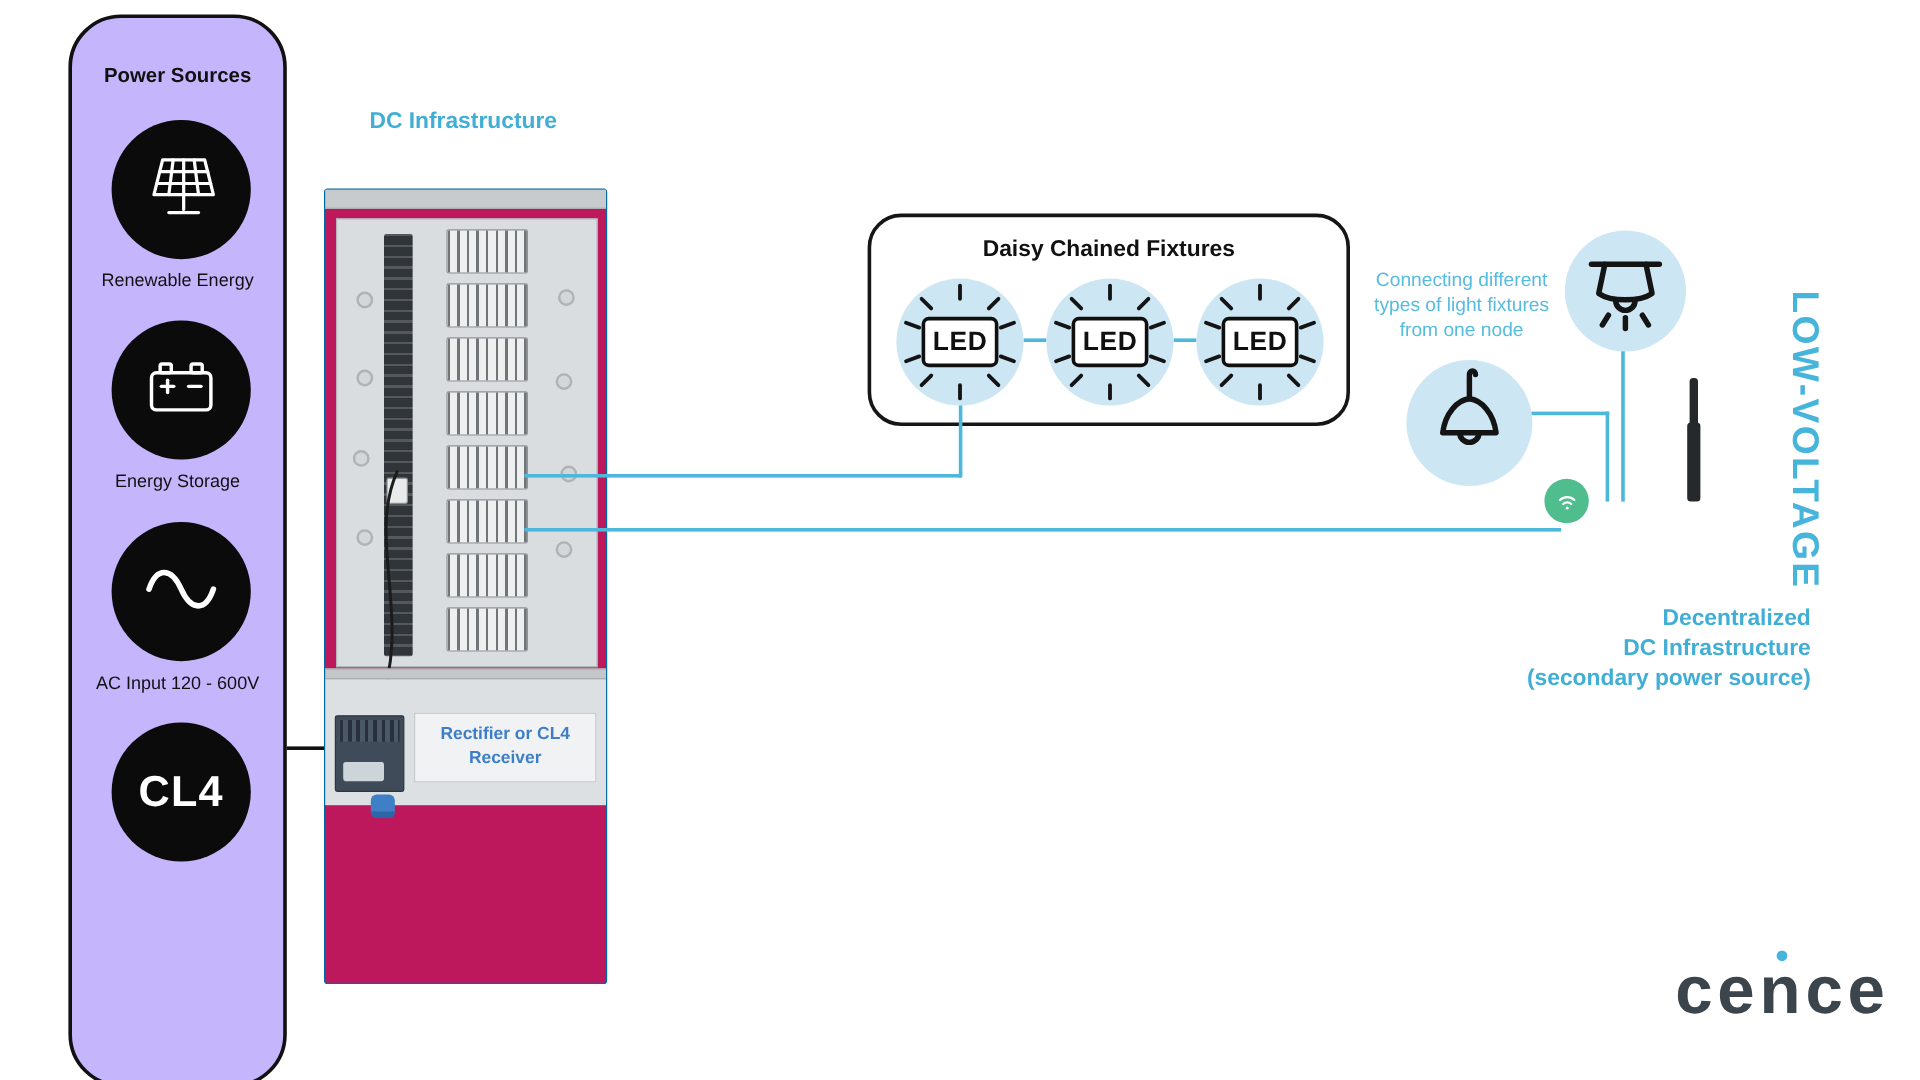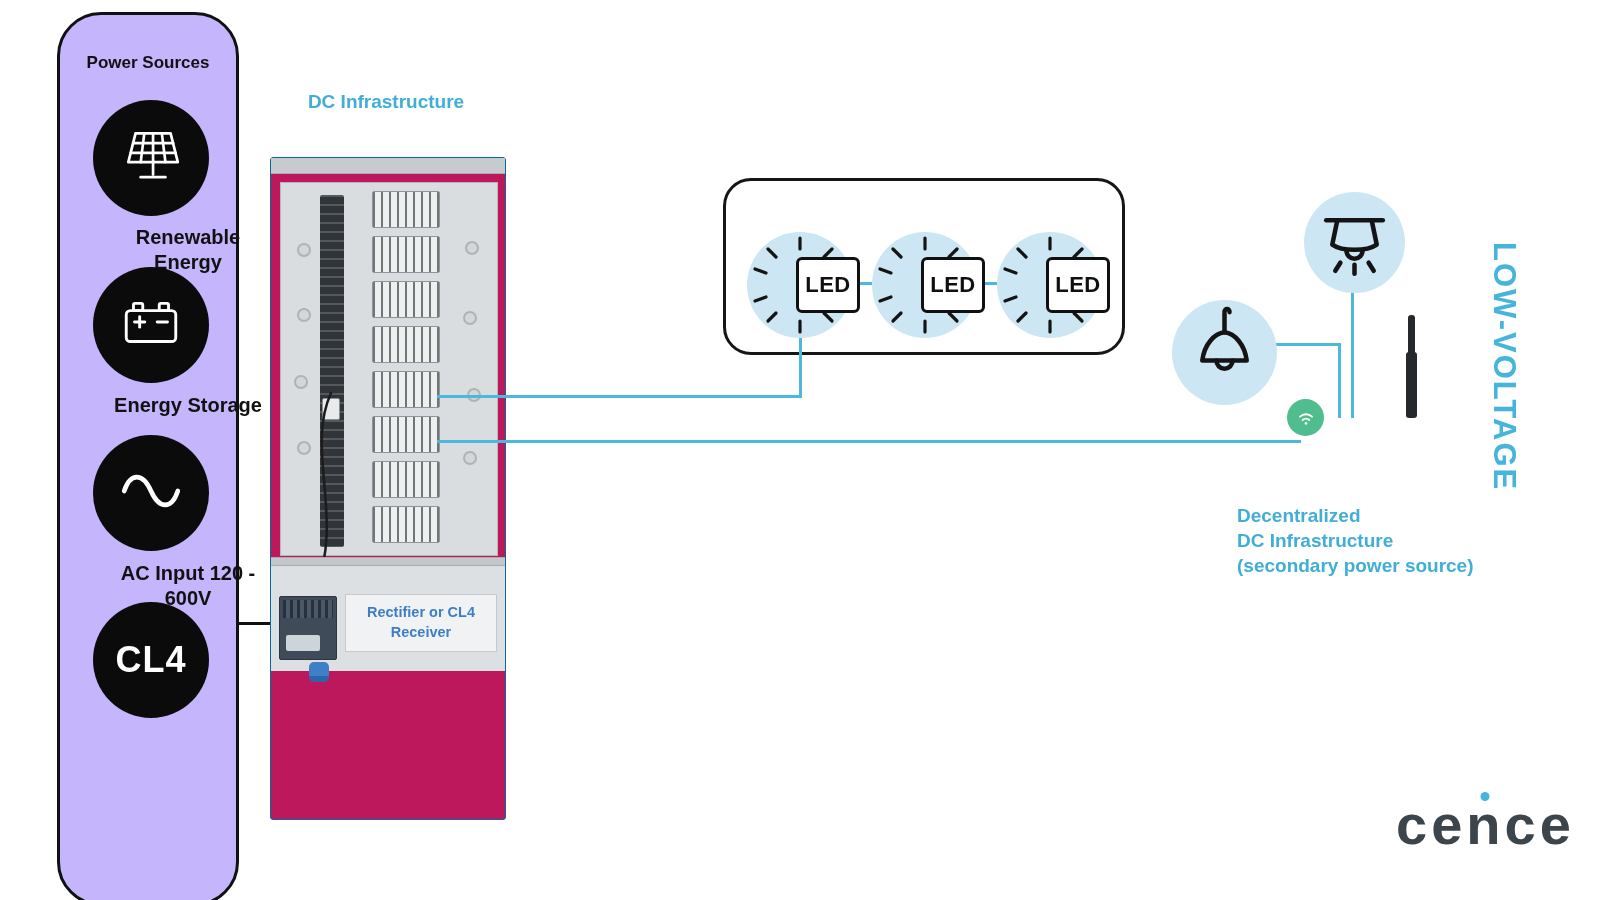--- a/index.html
+++ b/index.html
@@ -5,21 +5,21 @@
   * { margin:0; padding:0; box-sizing:border-box; }
   body { font-family:"Liberation Sans", sans-serif; background:#fff; }
   .canvas { position:relative; width:1600px; height:900px; background:#fff; overflow:hidden; }
   .abs { position:absolute; }
 
   
   .power-panel { left:57px; top:12px; width:182px; height:894px; border:3px solid #111; border-radius:44px; background:#c4b5fd; }
   .power-title { left:0; top:38px; width:100%; text-align:center; font-weight:bold; font-size:17px; color:#111; }
   .ps-circle { left:33px; width:116px; height:116px; border-radius:50%; background:#0b0b0b; display:flex; align-items:center; justify-content:center; }
   .ps-c1 { top:85px; } .ps-c2 { top:252px; } .ps-c3 { top:420px; } .ps-c4 { top:587px; }
-  .ps-label { left:0; width:100%; text-align:center; font-weight:bold; font-size:20px; color:#111; line-height:1.25;margin-left:40px; }
+  .ps-label { left:0; width:100%; text-align:center; font-weight:normal; font-size:15px; color:#111; line-height:1.25; }
   .ps-l1 { top:210px; } .ps-l2 { top:378px; } .ps-l3 { top:546px; } .ps-l4 { top:712px; }
   .cl4-text { color:#fff; font-weight:bold; font-size:36px; letter-spacing:1px; }
 
   
   .cab-title { left:268px; top:90px; width:236px; text-align:center; font-weight:bold; font-size:19px; color:#41aed6; line-height:1.3; }
   .cabinet { left:270px; top:157px; width:236px; height:663px; background:#be185d; border:1px solid #0369a1; border-radius:3px; }
   .cab-top { left:0; top:0; width:100%; height:16px; background:#c7cbcd; border-bottom:1px solid #aaaeb0; }
   .keyhole { width:9px; height:9px; border:2px solid #808486; border-radius:50%; top:28px; background:#e8eaeb; }
   .kh1 { left:28px; } .kh2 { left:197px; }
   .cab-inner { left:9px; top:24px; width:218px; height:374px; background:#dadddf; border:1px solid #b4b8ba; }
@@ -52,43 +52,43 @@
   .l-cl4        { left:239px; top:622px; width:31px; height:3px; background:#111; z-index:3; }
 
   
   .daisy-box { left:723px; top:178px; width:402px; height:177px; background:#fff; border:3px solid #161616; border-radius:28px; }
   .daisy-title { left:0; top:16px; width:100%; text-align:center; font-size:19px; font-weight:bold; color:#111; }
   .led-circle { top:51px; width:106px; height:106px; border-radius:50%; background:#cde6f3; z-index:4; }
   .led-1 { left:21px; } .led-2 { left:146px; } .led-3 { left:271px; }
   .led-link { top:101px; height:3px; background:#4db7dc; z-index:3; }
   .lk1 { left:127px; width:19px; } .lk2 { left:252px; width:19px; }
   .burst { position:absolute; inset:0; width:100%; height:100%; }
-  .led-box { position:absolute; left:50%; top:50%; transform:translate(-50%,-50%); width:64px; height:56px; background:#fff;
+  .led-box { position:absolute; left:50%; top:50%; transform:translate(-50%,-50%); width:64px; height:42px; background:#fff;
              border:3.5px solid #101010; border-radius:6px; display:flex; align-items:center; justify-content:center;
-             font-weight:bold; font-size:22px; letter-spacing:0.5px; color:#101010;margin-left:28px; }
+             font-weight:bold; font-size:22px; letter-spacing:0.5px; color:#101010; }
 
   
   .annotation { left:1128px; top:223px; width:180px; text-align:center; font-size:16px; color:#56bcdf; line-height:1.32; }
   .ceiling-circle { left:1304px; top:192px; width:101px; height:101px; border-radius:50%; background:#cde6f3; z-index:4; }
   .pendant-circle { left:1172px; top:300px; width:105px; height:105px; border-radius:50%; background:#cde6f3; z-index:4; }
   .fixture-svg { position:absolute; inset:0; width:100%; height:100%; }
 
   .antenna-lower { left:1406px; top:352px; width:11px; height:66px; background:#26292c; border-radius:3px; z-index:4; }
   .antenna-upper { left:1408px; top:315px; width:7px; height:42px; background:#26292c; border-radius:3px 3px 0 0; z-index:4; }
   .power-node { left:1300px; top:414px; width:136px; height:77px; background:#1b1e20; border-radius:9px; z-index:5;
                 box-shadow:inset 0 2px 0 rgba(255,255,255,0.08); display:flex; flex-direction:column; align-items:center; padding-top:9px; }
   .node-brand { font-size:12px; color:#d6d9db; letter-spacing:1px; }
   .node-name { font-size:18px; font-weight:bold; color:#fff; }
   .node-sub { font-size:11px; color:#cdd0d2; align-self:flex-end; margin-right:16px; }
   .screw { position:absolute; width:5px; height:5px; border-radius:50%; background:#4a4e52; }
   .sc1{left:6px;top:6px;} .sc2{right:6px;top:6px;} .sc3{left:6px;bottom:6px;} .sc4{right:6px;bottom:6px;}
   .wifi-badge { left:1287px; top:399px; width:37px; height:37px; border-radius:50%; background:#4fbd8d; z-index:6;
                 display:flex; align-items:center; justify-content:center; }
 
-  .decentral { left:1237px; top:503px; width:272px; text-align:left; color:#41aed6; font-weight:bold; font-size:19px; line-height:1.32; }
+  .decentral { left:1237px; top:503px; width:272px; text-align:right; color:#41aed6; font-weight:bold; font-size:19px; line-height:1.32; }
   .side-label { left:1486px; top:242px; height:270px; writing-mode:vertical-rl; font-size:31px; font-weight:bold; color:#47b5db; letter-spacing:2px; }
 
   
   .logo { left:1396px; top:792px; font-size:56px; font-weight:bold; color:#3c454c; letter-spacing:4px; display:flex; }
   .logo-n { position:relative; }
   .logo-dot { position:absolute; top:0px; left:50%; transform:translateX(-50%); width:9px; height:9px; border-radius:50%; background:#47b5db; }
 </style>
 </head>
 <body>
 
@@ -196,20 +196,21 @@
 
   <div class="abs cline l-cab-daisy-h"></div>
   <div class="abs cline l-cab-daisy-v"></div>
   <div class="abs cline l-cab-node"></div>
   <div class="abs cline l-pend-h"></div>
   <div class="abs cline l-pend-v"></div>
   <div class="abs cline l-ceil-v"></div>
   <div class="abs l-cl4"></div>
 
   <div class="abs daisy-box">
+    <div class="abs daisy-title">Daisy Chained Fixtures</div>
     <div class="abs led-link lk1"></div>
     <div class="abs led-link lk2"></div>
 
     <div class="abs led-circle led-1">
       <svg class="burst" viewBox="0 0 106 106" fill="none" stroke="#141414" stroke-width="3.2" stroke-linecap="round">
         <line x1="53" y1="17" x2="53" y2="6"></line>
           <line x1="29" y1="25" x2="21" y2="17"></line>
           <line x1="77" y1="25" x2="85" y2="17"></line>
         <line x1="53" y1="89" x2="53" y2="100"></line>
           <line x1="29" y1="81" x2="21" y2="89"></line>
@@ -248,20 +249,25 @@
           <line x1="77" y1="81" x2="85" y2="89"></line>
         <line x1="19" y1="41" x2="8" y2="37"></line>
           <line x1="87" y1="41" x2="98" y2="37"></line>
         <line x1="19" y1="65" x2="8" y2="69"></line>
           <line x1="87" y1="65" x2="98" y2="69"></line>
       </svg>
       <div class="led-box">LED</div>
     </div>
   </div>
 
+  <div class="abs annotation">
+    <div>Connecting different</div>
+    <div>types of light fixtures</div>
+    <div>from one node</div>
+  </div>
 
   <div class="abs ceiling-circle">
     <svg class="fixture-svg" viewBox="0 0 100 100" fill="none" stroke="#141414" stroke-width="4.5" stroke-linecap="round" stroke-linejoin="round">
       <line x1="22" y1="28" x2="78" y2="28"></line>
       <path d="M33,28 L28,52 C38,59 62,59 72,52 L67,28"></path>
       <path d="M42,58 A8 8 0 0 0 58,58"></path>
       <line x1="36" y1="70" x2="31" y2="78"></line>
         <line x1="50" y1="72" x2="50" y2="81"></line>
         <line x1="64" y1="70" x2="69" y2="78"></line>
     </svg>

